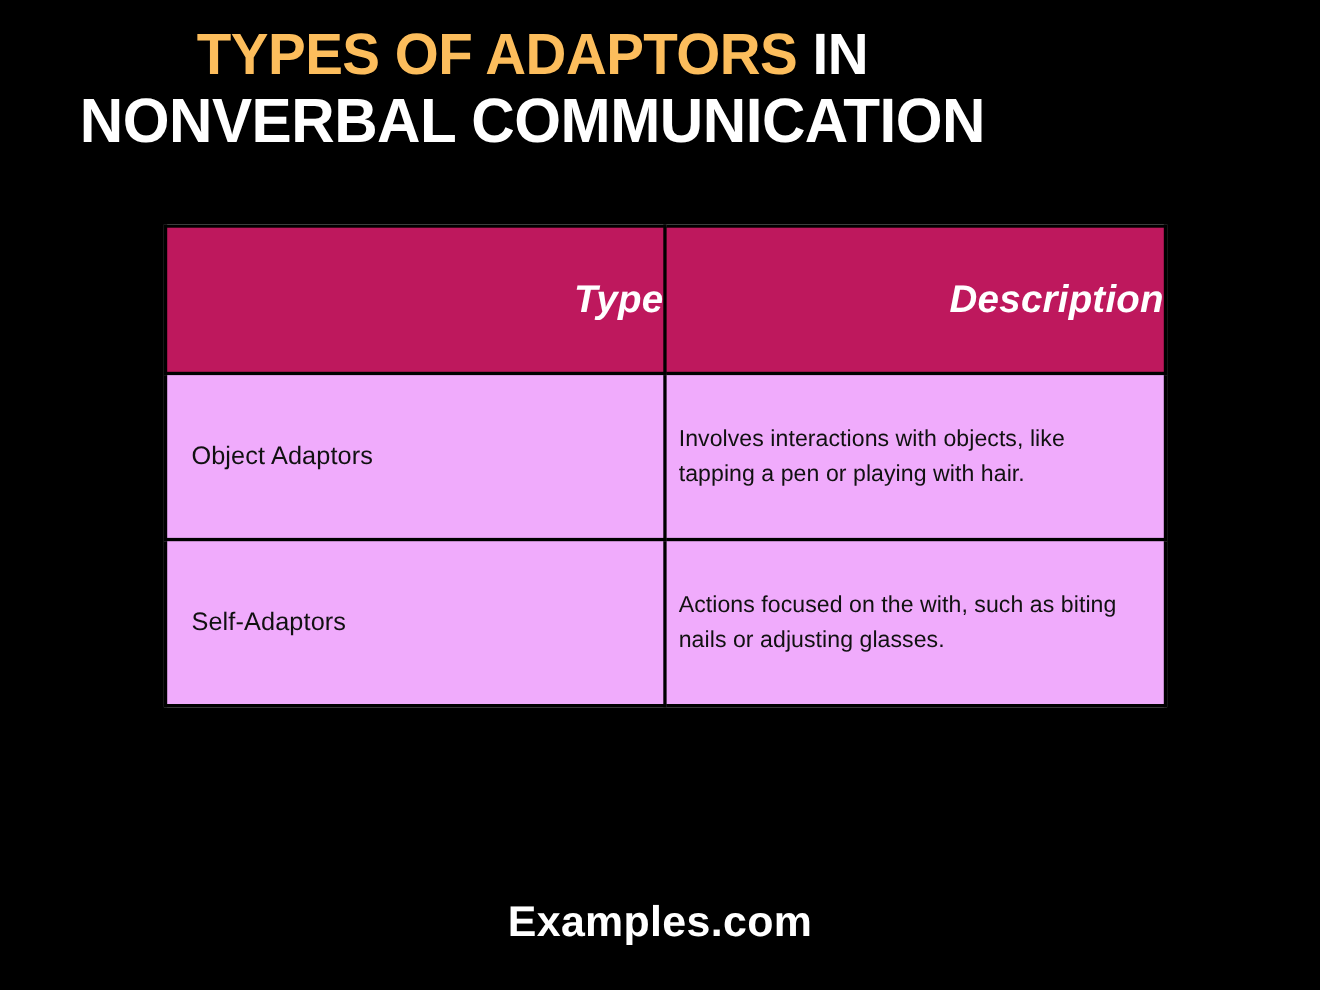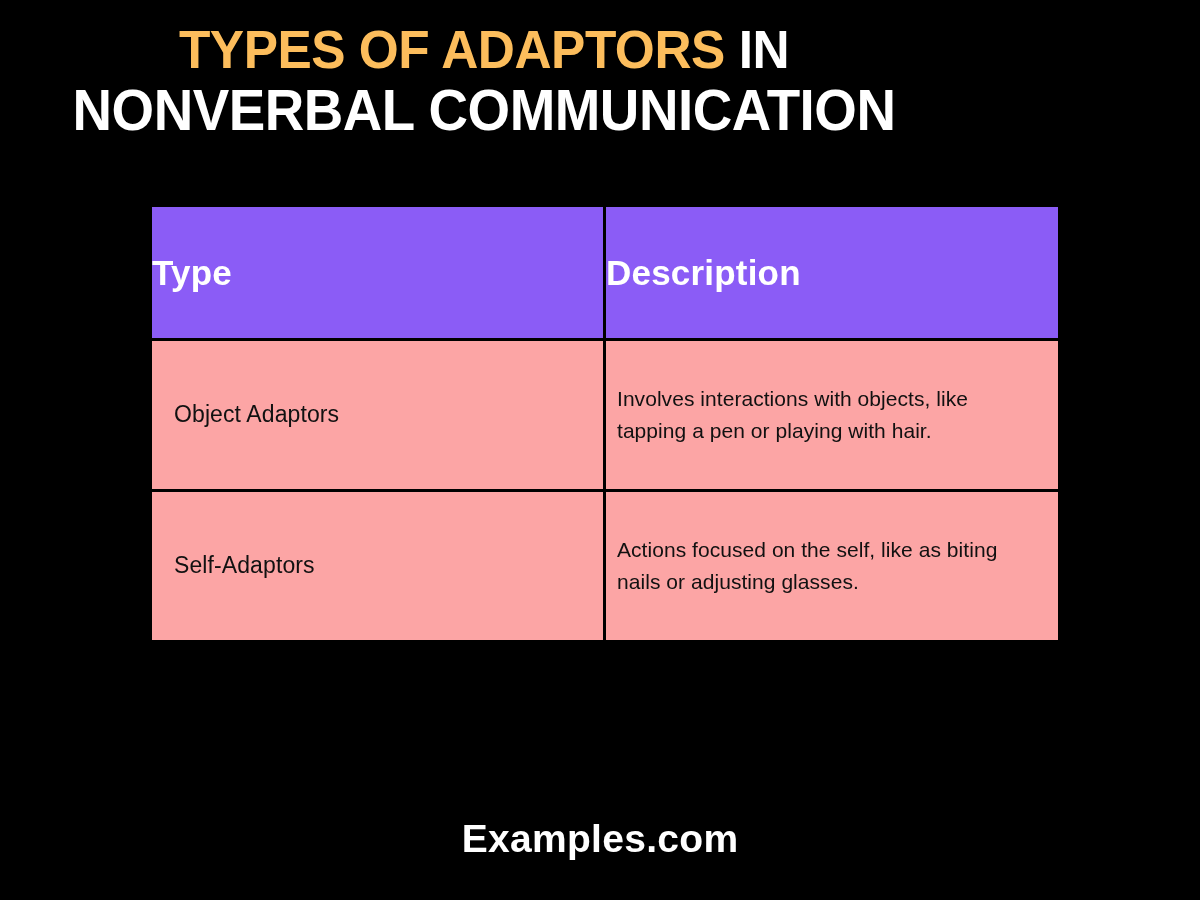--- a/index.html
+++ b/index.html
@@ -72,31 +72,32 @@
   .adaptor-table col.col-desc { width: 455px; }
 
   .adaptor-table th,
   .adaptor-table td {
     border: 3px solid #000000;
     vertical-align: middle;
     padding: 0;
   }
 
   thead tr th {
-    background: #8b5cf6;
+    background: #be185d;
     height: 131px;
-    text-align: left;
+    text-align: right;
     color: #ffffff;
     font-family: "Liberation Sans Narrow", "Liberation Sans", sans-serif;
     font-weight: bold;
     font-size: 35px;
     letter-spacing: 0.2px;
+    font-style: italic;
   }
 
-  tbody tr { background: #fca5a5; }
+  tbody tr { background: #f0abfc; }
 
   td.type-cell {
     height: 148px;
     padding-left: 22px;
     padding-right: 14px;
     font-size: 23px;
     font-weight: 400;
     color: #111111;
     letter-spacing: 0.1px;
     line-height: 1.3;
@@ -147,21 +148,21 @@
           <th>Description</th>
         </tr>
       </thead>
       <tbody>
         <tr>
           <td class="type-cell">Object Adaptors</td>
           <td class="desc-cell">Involves interactions with objects, like tapping a pen or playing with hair.</td>
         </tr>
         <tr>
           <td class="type-cell">Self-Adaptors</td>
-          <td class="desc-cell">Actions focused on the self, like as biting nails or adjusting glasses.</td>
+          <td class="desc-cell">Actions focused on the with, such as biting nails or adjusting glasses.</td>
         </tr>
       </tbody>
     </table>
   </div>
 
   <div class="footer-brand">Examples.com</div>
 
 </div>
 
 </body></html>

